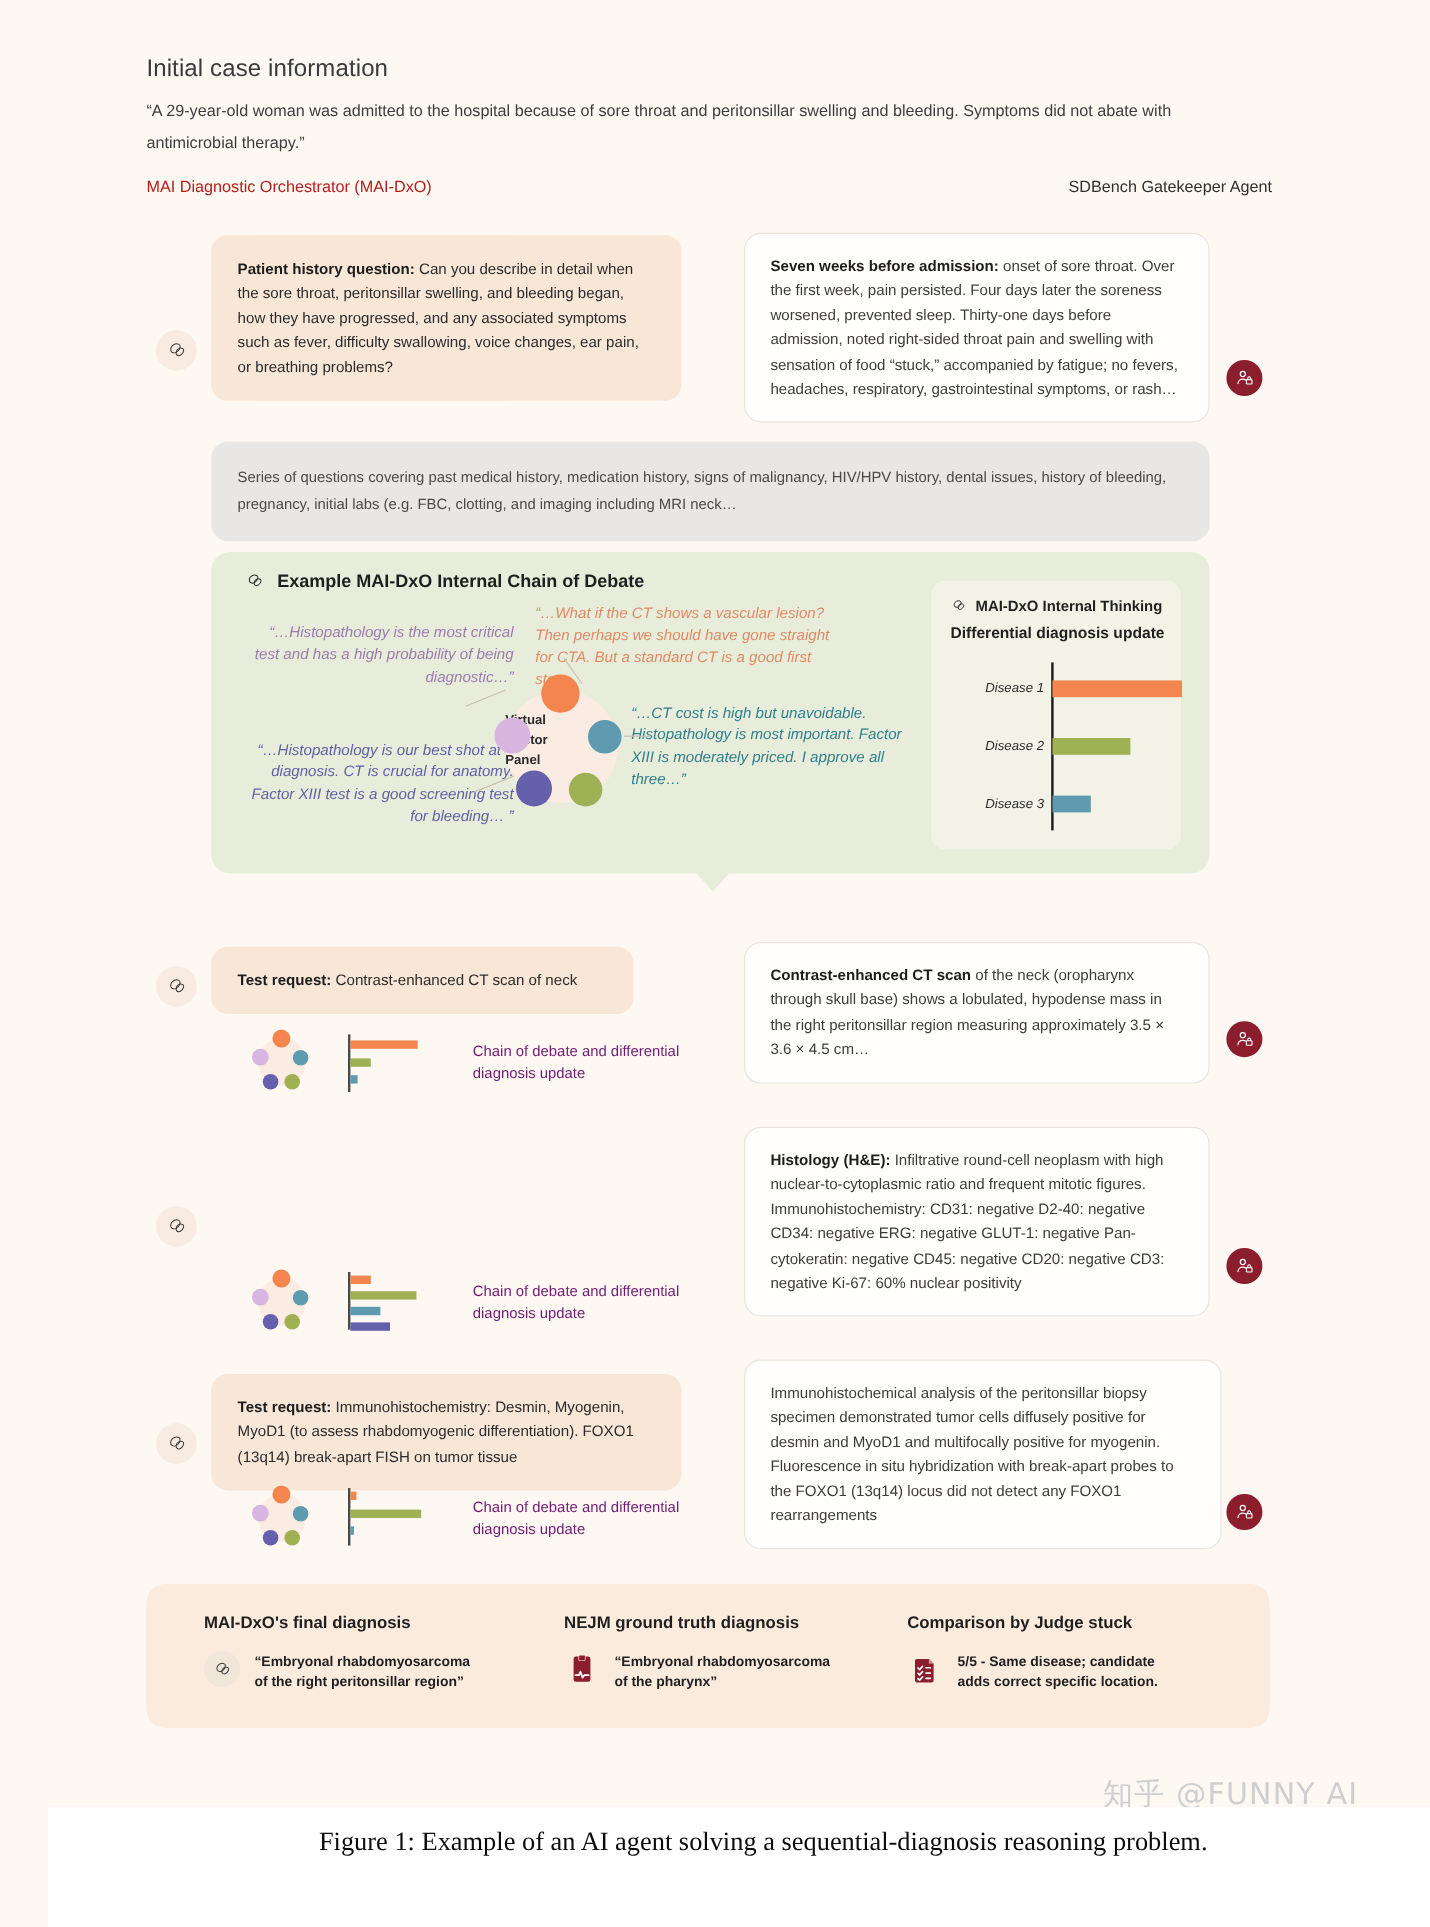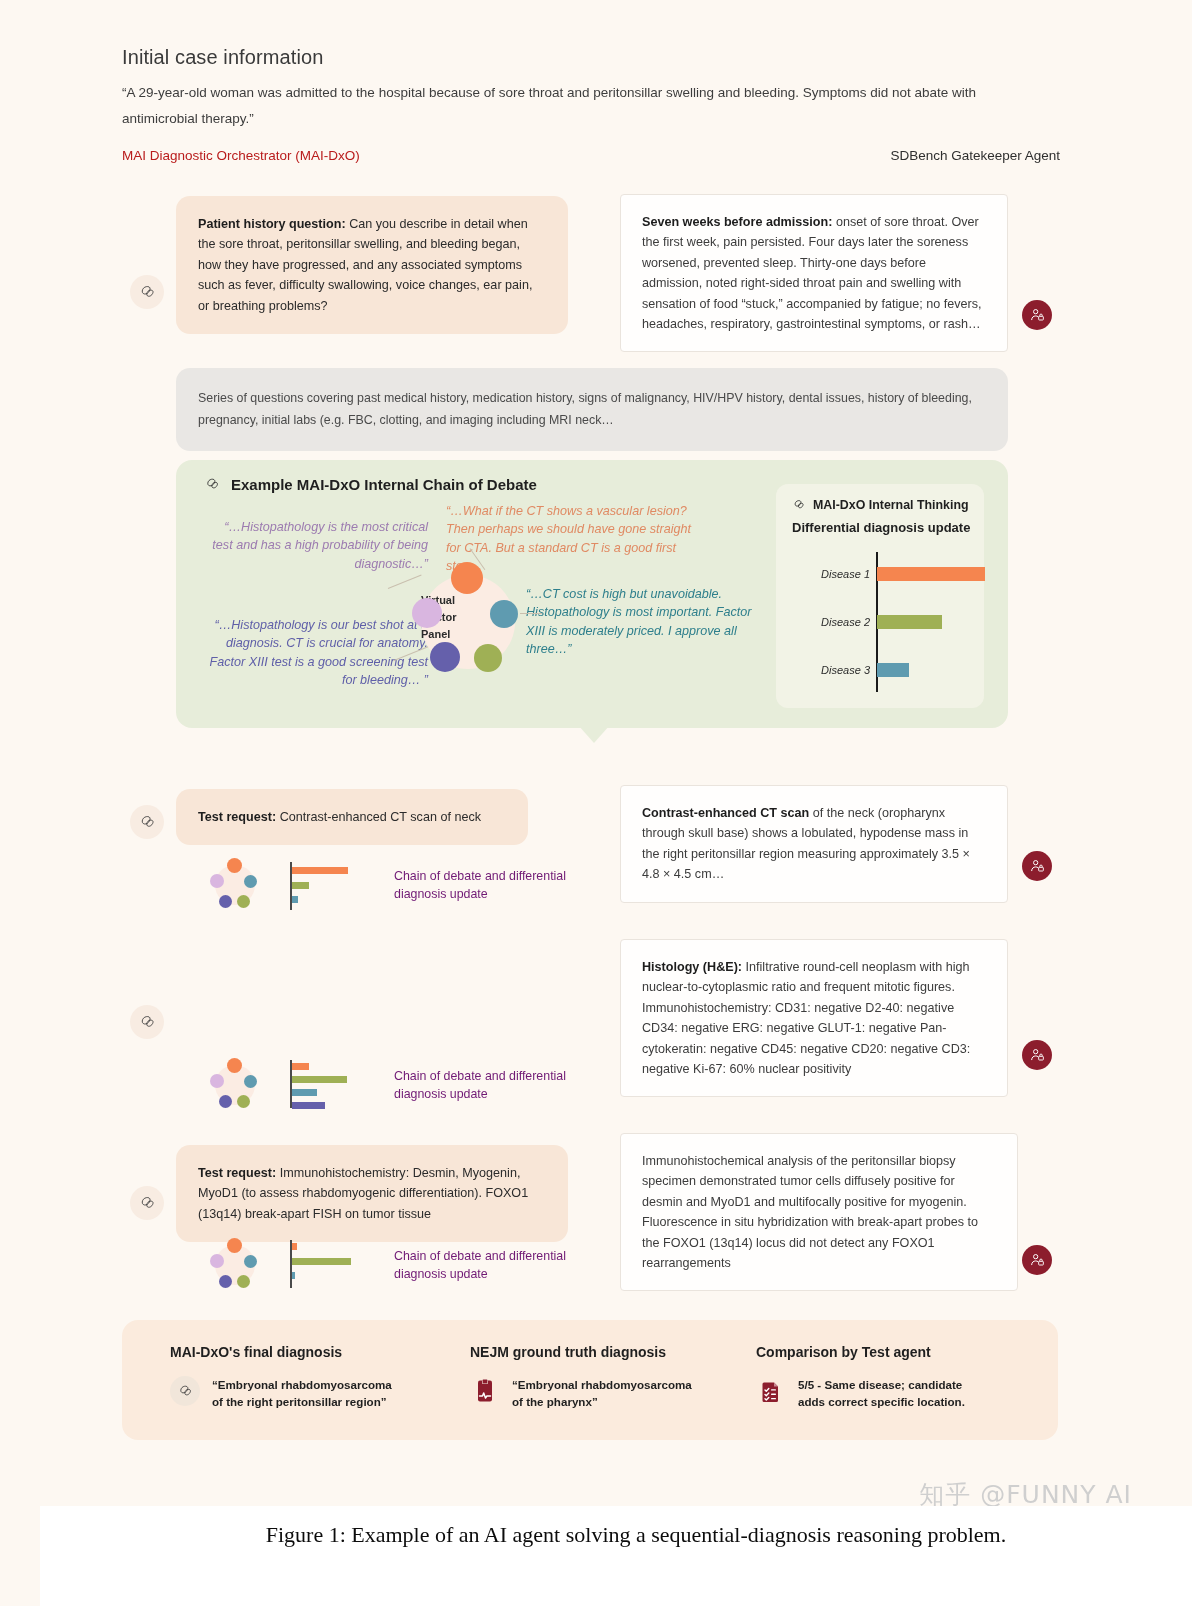--- a/index.html
+++ b/index.html
@@ -54,21 +54,21 @@
     position: absolute;
     background: #f8e6d7;
     border-radius: 14px;
     padding: 18px 22px 18px 22px;
     font-size: 12.6px; line-height: 1.62; color: #2b2b2b;
   }
   .bubble-right {
     position: absolute;
     background: #fffefd;
     border: 1px solid #eae4dd;
-    border-radius: 4px;
+    border-radius: 14px;
     padding: 17px 21px;
     font-size: 12.6px; line-height: 1.62; color: #3c3c3c;
   }
   .bubble-left b, .bubble-right b { font-weight: 700; color: #1d1d1d; }
 
   .gray-band {
     position: absolute;
     background: #e9e7e4;
     border-radius: 14px;
     padding: 20px 22px;
@@ -287,21 +287,21 @@
   <div class="avatar-dx" style="left:130px; top:805px;">
     <svg class="icon-svg" width="19" height="19" viewBox="0 0 24 24">
       <path d="M7 6.5c2-2 5-2.5 7-1.5 2 1 1.5 4-0.5 6.5-2 2.5-5 3-6.8 1.8C4.7 12 5 8.5 7 6.5z" fill="none" stroke="#3a3a3a" stroke-width="1.1"></path>
       <path d="M12.5 10.5c1.6-1.6 4-2 5.6-1 1.5 1 1 3.3-.6 5.3-1.7 2-4.2 2.5-5.6 1.4-1.3-1-1-3.9.6-5.7z" fill="none" stroke="#3a3a3a" stroke-width="1.1"></path>
     </svg>
   </div>
   <div class="bubble-left" style="left:176px; top:789px; width:352px;">
     <b>Test request:</b><span> Contrast-enhanced CT scan of neck</span>
   </div>
   <div class="bubble-right" style="left:620px; top:785px; width:388px;">
-    <b>Contrast-enhanced CT scan</b><span> of the neck (oropharynx through skull base) shows a lobulated, hypodense mass in the right peritonsillar region measuring approximately 3.5 × 4.8 × 4.5 cm…</span>
+    <b>Contrast-enhanced CT scan</b><span> of the neck (oropharynx through skull base) shows a lobulated, hypodense mass in the right peritonsillar region measuring approximately 3.5 × 3.6 × 4.5 cm…</span>
   </div>
   <div class="avatar-gk" style="left:1022px; top:851px;">
     <svg class="icon-svg" width="16" height="16" viewBox="0 0 24 24">
       <circle cx="10" cy="7" r="3.2" fill="none" stroke="#fff" stroke-width="1.5"></circle>
       <path d="M4 19c0-3.4 2.7-5.6 6-5.6 1.3 0 2.5.35 3.5.95" fill="none" stroke="#fff" stroke-width="1.5" stroke-linecap="round"></path>
       <rect x="14.5" y="14" width="7" height="5.5" rx="1" fill="none" stroke="#fff" stroke-width="1.4"></rect>
       <path d="M16.2 14v-1.6a1.8 1.8 0 013.6 0V14" fill="none" stroke="#fff" stroke-width="1.4"></path>
     </svg>
   </div>
 
@@ -424,21 +424,21 @@
             <rect x="7" y="0" width="6" height="5" rx="1" fill="#f6ece2"></rect>
             <rect x="7.6" y="0.6" width="4.8" height="4" rx="0.6" fill="#8c1d2d"></rect>
             <path d="M4.5 17h3l1.2-3 1.8 5 1.4-2h3.6" fill="none" stroke="#fff" stroke-width="1.5" stroke-linejoin="round" stroke-linecap="round"></path>
           </svg>
         </div>
         <div class="cquote">“Embryonal rhabdomyosarcoma of the pharynx”</div>
       </div>
     </div>
 
     <div class="ccol" style="left:634px; width:270px;">
-      <div class="ctitle">Comparison by Test agent</div>
+      <div class="ctitle">Comparison by Judge stuck</div>
       <div class="crow">
         <div style="width:30px;height:30px;display:flex;align-items:center;justify-content:center;flex:none;">
           <svg class="icon-svg" width="20" height="24" viewBox="0 0 20 24">
             <path d="M3 3.5h10l4 4v14a1.5 1.5 0 01-1.5 1.5H3A1.5 1.5 0 011.5 21.5V5A1.5 1.5 0 013 3.5z" fill="#8c1d2d"></path>
             <path d="M13 3.5l4 4h-4z" fill="#c98a92"></path>
             <path d="M4 11l1.3 1.3L7.8 9.6" fill="none" stroke="#fff" stroke-width="1.4" stroke-linecap="round" stroke-linejoin="round"></path>
             <path d="M4 15.4l1.3 1.3 2.5-2.7" fill="none" stroke="#fff" stroke-width="1.4" stroke-linecap="round" stroke-linejoin="round"></path>
             <path d="M4 19.8l1.3 1.3 2.5-2.7" fill="none" stroke="#fff" stroke-width="1.4" stroke-linecap="round" stroke-linejoin="round"></path>
             <rect x="10" y="10.2" width="5" height="1.3" rx="0.6" fill="#fff"></rect>
             <rect x="10" y="14.6" width="5" height="1.3" rx="0.6" fill="#fff"></rect>

